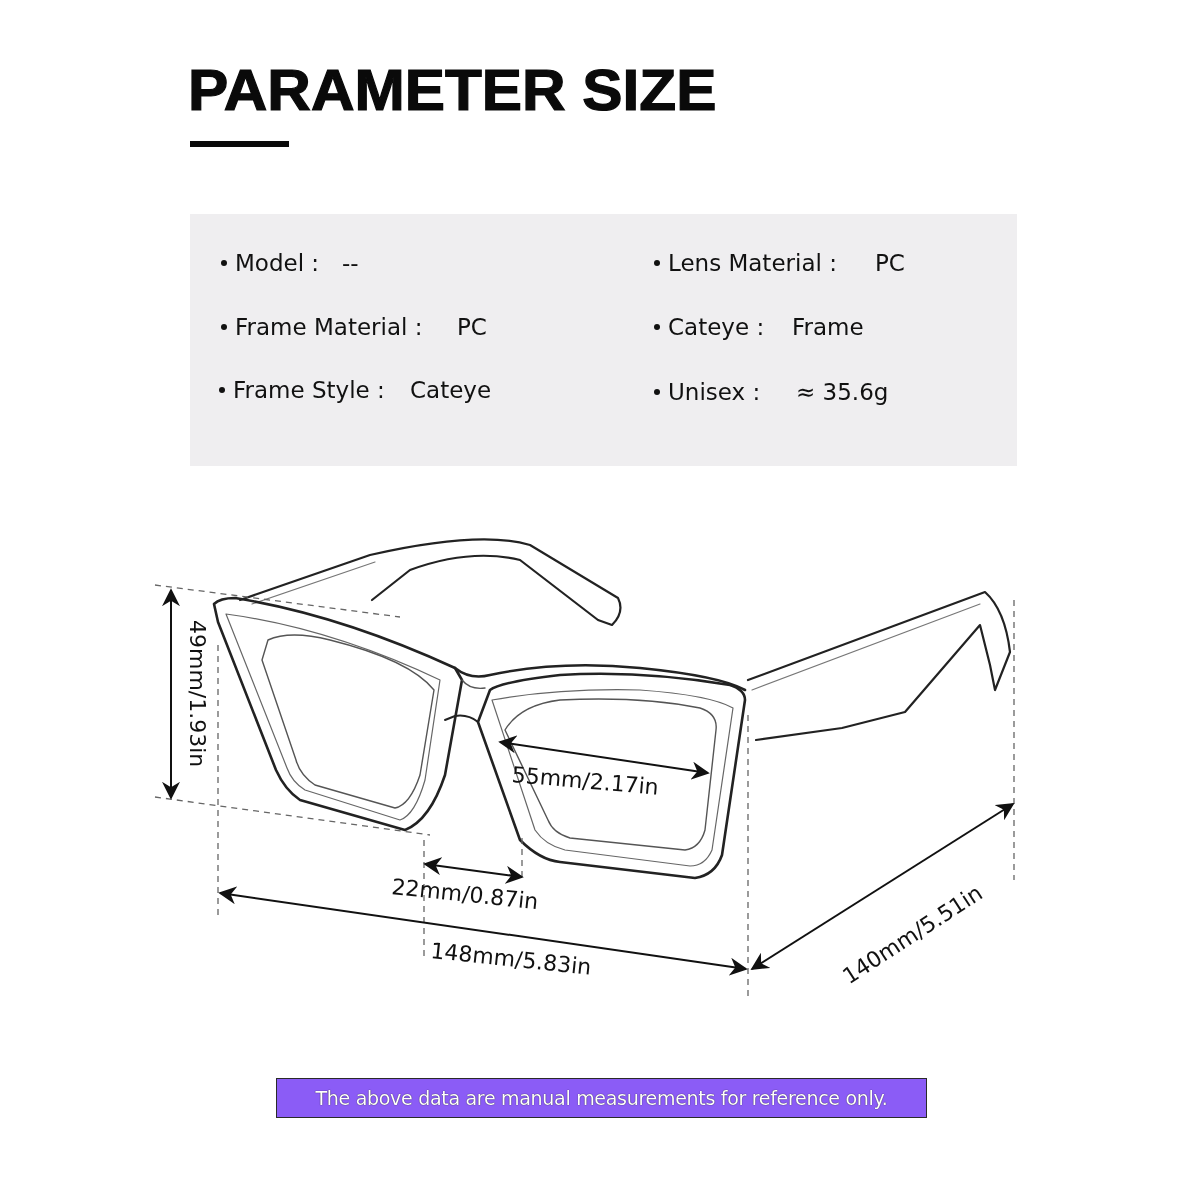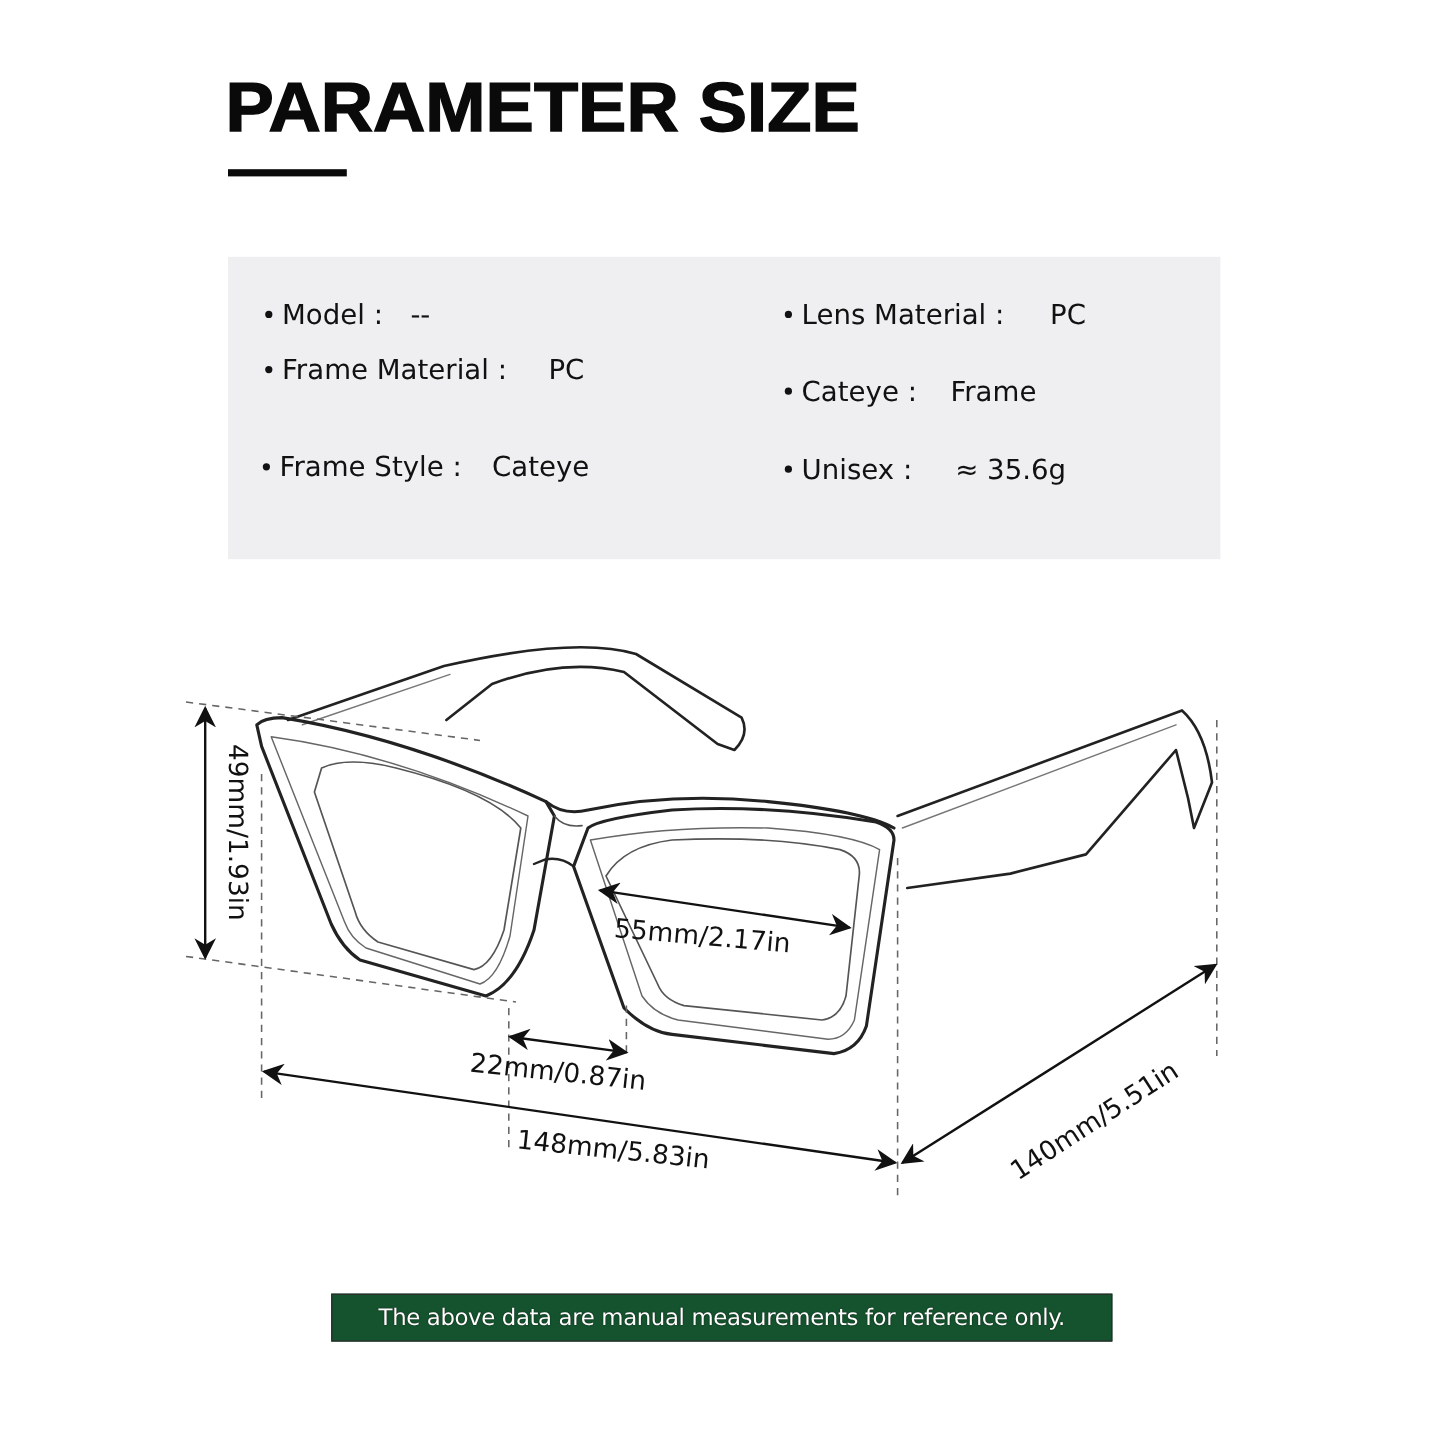--- a/index.html
+++ b/index.html
@@ -5,36 +5,36 @@
   html, body { margin:0; padding:0; background:#ffffff; }
   body { width:1200px; height:1200px; position:relative; overflow:hidden; font-family:"DejaVu Sans", sans-serif; color:#111; }
   .title { position:absolute; left:188px; top:58px; font-family:"Liberation Sans", sans-serif; font-weight:900; font-size:58px; letter-spacing:0px; line-height:64px; color:#0a0a0a; transform:scaleX(1.04); transform-origin:left; -webkit-text-stroke:1.2px #0a0a0a; }
   .title-rule { position:absolute; left:190px; top:141px; width:99px; height:6px; background:#0a0a0a; }
   .spec-panel { position:absolute; left:190px; top:214px; width:827px; height:252px; background:#efeef0; }
   .spec { position:absolute; font-family:"DejaVu Sans", sans-serif; font-size:23px; color:#111; white-space:nowrap;text-align:right; }
   .spec .bullet { display:inline-block; width:6px; height:6px; border-radius:50%; background:#111; margin-right:8px; vertical-align:middle; position:relative; top:-2px; }
   .spec .val { position:absolute; }
   .drawing { position:absolute; left:0; top:500px; width:1200px; height:520px; }
   .dim-label { position:absolute; font-family:"DejaVu Sans", sans-serif; font-size:22px; color:#111; white-space:nowrap; transform-origin:left top; }
-  .disclaimer { position:absolute; left:276px; top:1078px; width:651px; height:40px; background:#14532d; border:1px solid #2a2a2a; box-sizing:border-box; display:flex; align-items:center; justify-content:center; }
+  .disclaimer { position:absolute; left:276px; top:1078px; width:651px; height:40px; background:#8b5cf6; border:1px solid #2a2a2a; box-sizing:border-box; display:flex; align-items:center; justify-content:center; }
   .disclaimer span { color:#ffffff; font-family:"DejaVu Sans", sans-serif; font-size:19px; letter-spacing:-0.3px; text-shadow:0 0 1px #000; }
 </style>
 </head>
 <body>
 
 <div class="title">PARAMETER SIZE</div>
 <div class="title-rule"></div>
 
 <div class="spec-panel"></div>
 
 <div class="spec" style="left:221px; top:250px;">
   <span class="bullet"></span><span>Model :</span>
   <span class="val" style="left:121px;">--</span>
 </div>
-<div class="spec" style="left:221px; top:296px;">
+<div class="spec" style="left:221px; top:314px;">
   <span class="bullet"></span><span>Frame Material :</span>
   <span class="val" style="left:236px;">PC</span>
 </div>
 <div class="spec" style="left:219px; top:377px;">
   <span class="bullet"></span><span>Frame Style :</span>
   <span class="val" style="left:191px;">Cateye</span>
 </div>
 
 <div class="spec" style="left:654px; top:250px;">
   <span class="bullet"></span><span>Lens Material :</span>

